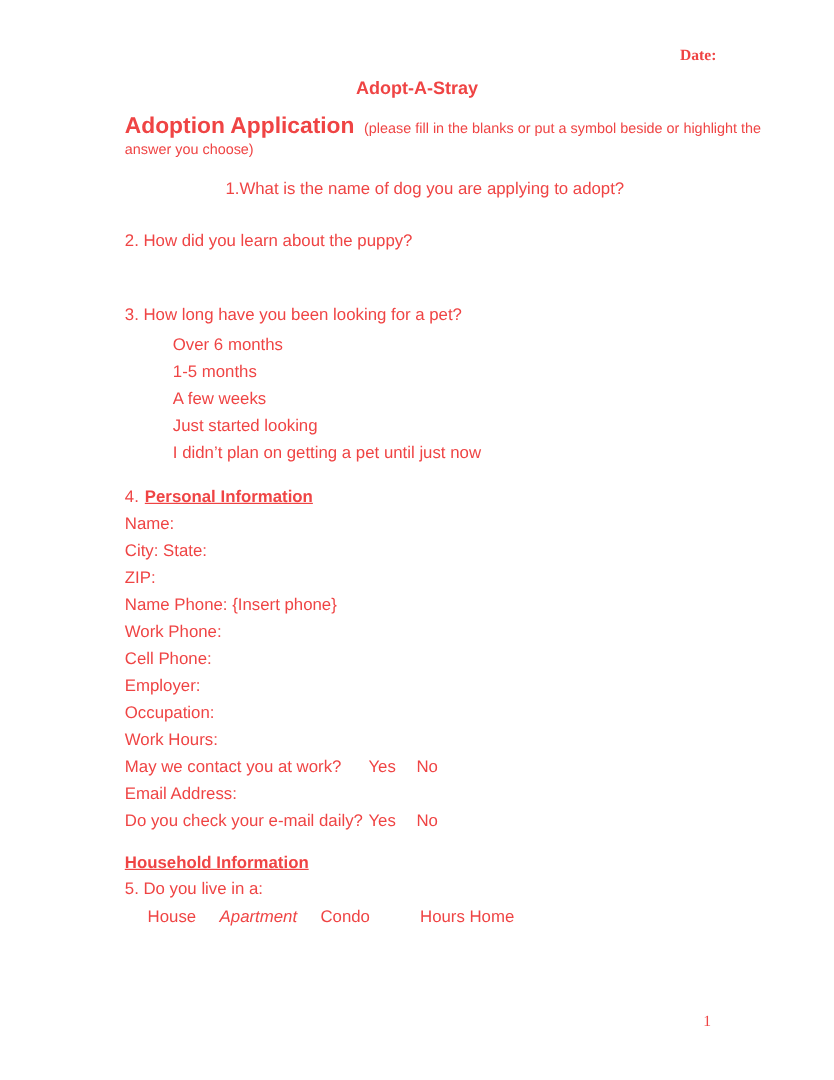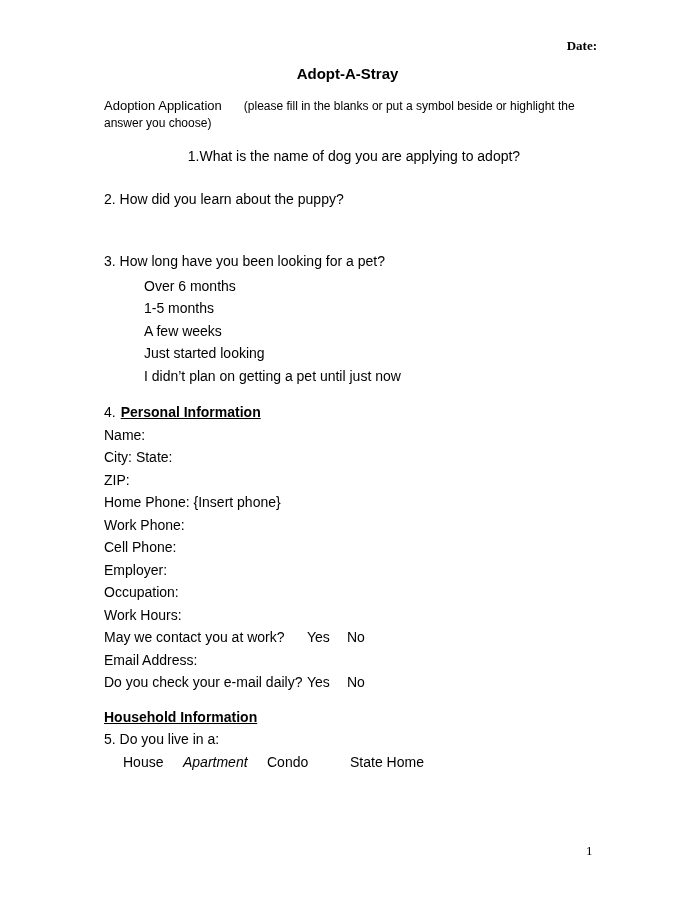--- a/index.html
+++ b/index.html
@@ -5,21 +5,21 @@
   html, body {
     margin: 0;
     padding: 0;
     background: #ffffff;
   }
   .page {
     position: relative;
     width: 695px;
     height: 900px;
     background: #ffffff;
-    color: #000000;
+    color: #ef4444;
     font-family: "Liberation Sans", sans-serif;
     font-size: 14px;
     overflow: hidden;
   }
   .date-line {
     position: absolute;
     top: 38px;
     right: 98px;
     font-family: "Liberation Serif", serif;
     font-weight: bold;
@@ -43,23 +43,23 @@
   .body-flow p {
     margin: 0;
     line-height: 22.5px;
     white-space: nowrap;
   }
   .intro-line {
     line-height: 17px !important;
     font-size: 12px;
   }
   .intro-heading {
-    font-weight: normal;
-    font-size: 13px;
-    margin-right: 22px;
+    font-weight: bold;
+    font-size: 19px;
+    margin-right: 8px;
   }
   .q1 { margin-top: 13px !important; text-align: center; }
   .q2 { margin-top: 20px !important; }
   .q3 { margin-top: 40px !important; }
   .q3-options { margin-top: 2px; padding-left: 40px; }
   .q3-options p { line-height: 22.5px; }
   .section-heading { margin-top: 14px !important; }
   .section-heading .bold, .household-heading { font-weight: bold; text-decoration: underline; }
   .household-heading { margin-top: 12px !important; }
   .num { margin-right: 5px; }
@@ -103,36 +103,36 @@
       <p>A few weeks</p>
       <p>Just started looking</p>
       <p>I didn’t plan on getting a pet until just now</p>
     </div>
 
     <p class="section-heading"><span class="num">4.</span><span class="bold">Personal Information</span></p>
 
     <p>Name:</p>
     <p>City: State:</p>
     <p>ZIP:</p>
-    <p>Home Phone: {Insert phone}</p>
+    <p>Name Phone: {Insert phone}</p>
     <p>Work Phone:</p>
     <p>Cell Phone:</p>
     <p>Employer:</p>
     <p>Occupation:</p>
     <p>Work Hours:</p>
 
     <p><span class="q-col">May we contact you at work?</span><span class="yes-col">Yes</span><span>No</span></p>
 
     <p>Email Address:</p>
 
     <p><span class="q-col">Do you check your e-mail daily?</span><span class="yes-col">Yes</span><span>No</span></p>
 
     <p class="household-heading">Household Information</p>
 
     <p>5. Do you live in a:</p>
 
-    <p class="housing-line"><span class="housing-house">House</span><span class="housing-apartment">Apartment</span><span class="housing-condo">Condo</span><span>State Home</span></p>
+    <p class="housing-line"><span class="housing-house">House</span><span class="housing-apartment">Apartment</span><span class="housing-condo">Condo</span><span>Hours Home</span></p>
 
   </div>
 
   <div class="page-number">1</div>
 
 </div>
 
 </body></html>

